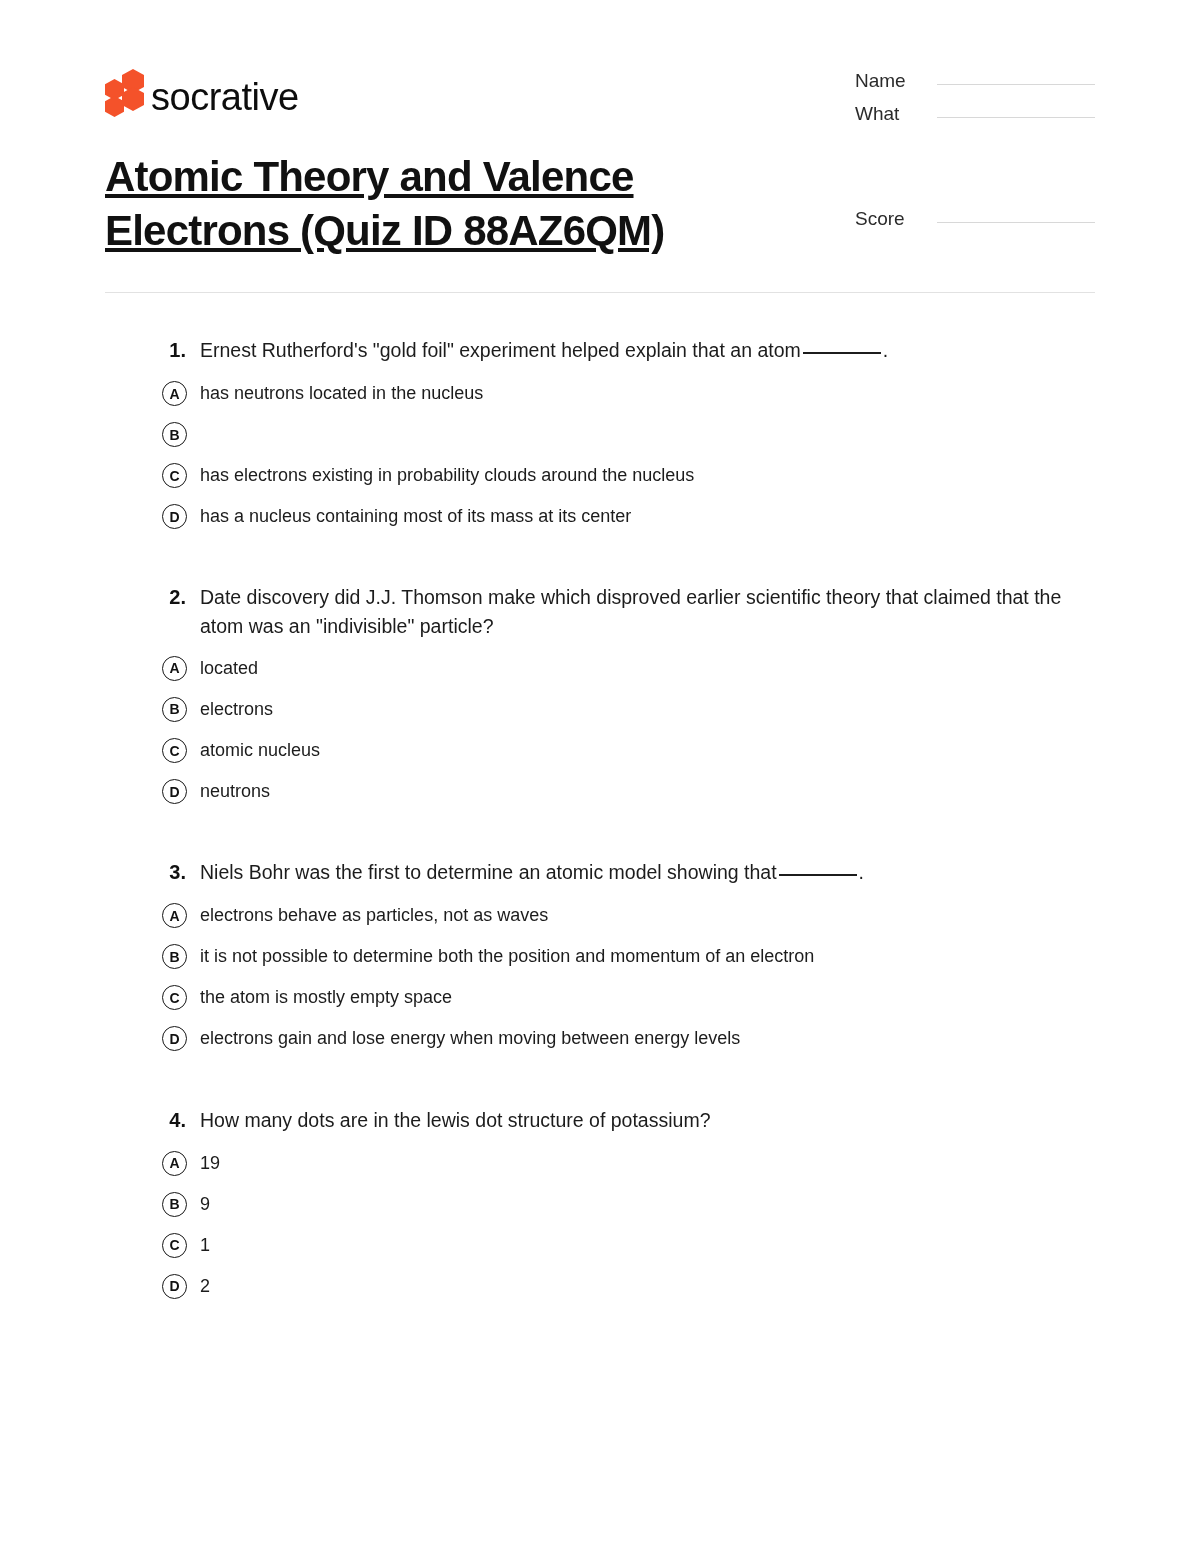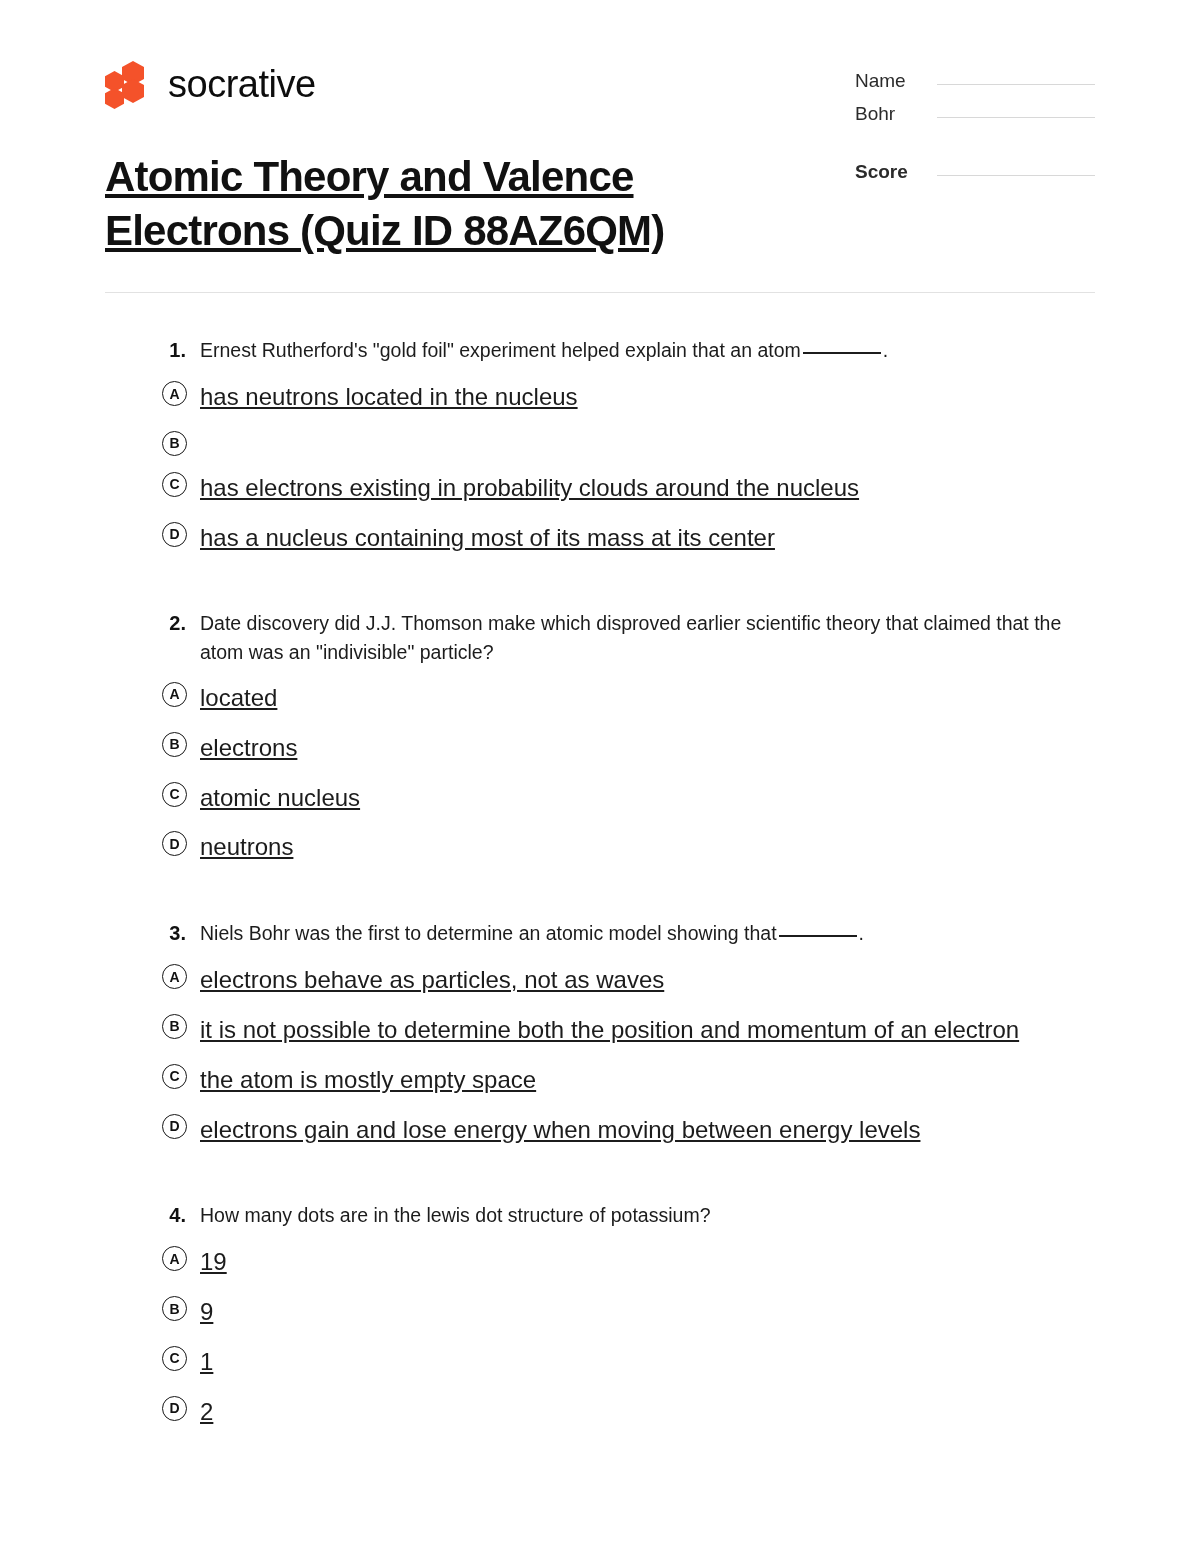--- a/index.html
+++ b/index.html
@@ -27,22 +27,21 @@
 
   
   .header {
     position: relative;
     padding: 52px 105px 0 105px;
     height: 296px;
   }
 
   .logo-row {
     display: flex;
-    align-items: center;
-    gap: 17px;
+    align-items: flex-end;
     height: 64px;
   }
 
   .logo-mark {
     width: 46px;
     height: 48px;
     position: relative;
     flex: none;
   }
 
@@ -98,21 +97,21 @@
     white-space: nowrap;
   }
   .meta-line {
     display: block;
     width: 158px;
     height: 1px;
     background: #d8d8d8;
     flex: none;
     transform: translateY(-2px);
   }
-  .meta-row.score { margin-top: 36px; font-weight: bold; }
+  .meta-row.score { margin-top: 83px; }
 
   .divider {
     position: absolute;
     left: 105px;
     right: 105px;
     top: 292px;
     height: 1px;
     background: #e2e2e2;
   }
 
@@ -179,26 +178,25 @@
     justify-content: center;
     font-size: 14px;
     font-weight: 700;
     color: #111;
     flex: none;
     margin-top: 2px;
     line-height: 1;
   }
 
   .opt-text {
-    font-size: 24px;
+    font-size: 18px;
     line-height: 1.45;
     color: #1c1c1c;
     max-width: 890px;
     padding-top: 1px;
-    text-decoration: underline;
   }
 </style>
 </head>
 <body>
 
 <div class="page">
 
   <div class="header">
 
     <div class="logo-row">
@@ -212,21 +210,21 @@
     </div>
 
     <h1 class="title">Atomic Theory and Valence Electrons (Quiz ID 88AZ6QM)</h1>
 
     <div class="meta">
       <div class="meta-row">
         <span class="meta-label">Name</span>
         <span class="meta-line"></span>
       </div>
       <div class="meta-row">
-        <span class="meta-label">Bohr</span>
+        <span class="meta-label">What</span>
         <span class="meta-line"></span>
       </div>
       <div class="meta-row score">
         <span class="meta-label">Score</span>
         <span class="meta-line"></span>
       </div>
     </div>
 
     <div class="divider"></div>
   </div>

